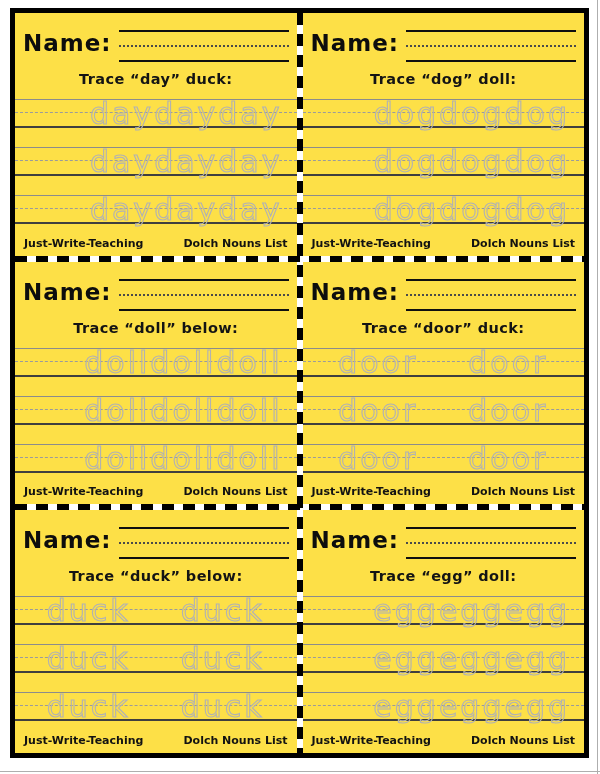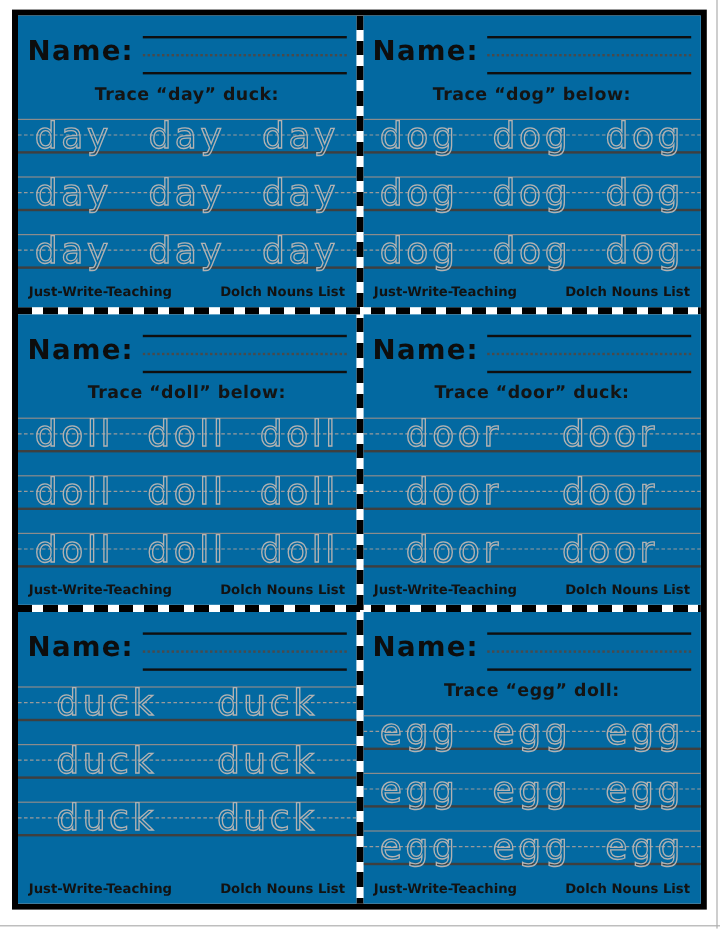--- a/index.html
+++ b/index.html
@@ -14,21 +14,21 @@
   .grid { width:100%; height:100%; display:grid;
           grid-template-columns:1fr 6px 1fr; grid-template-rows:1fr 6px 1fr 6px 1fr; }
 
   .v-div { grid-column:2; grid-row:1/6;
            background:repeating-linear-gradient(180deg,#000 0 12px,transparent 12px 21px); }
   .h-div { grid-column:1/4; height:6px;
            background:repeating-linear-gradient(90deg,#000 0 12px,transparent 12px 21px); }
   .h-div.r2 { grid-row:2; }
   .h-div.r4 { grid-row:4; }
 
-  .panel { display:flex; flex-direction:column; padding:8px 8px 6px 8px; overflow:hidden; background:#0369a1; }
+  .panel { display:flex; flex-direction:column; padding:8px 8px 6px 8px; overflow:hidden; background:#fde047; }
 
   .name-row { display:flex; align-items:flex-end; margin-top:2px; }
   .name-label { font-size:23px; font-weight:bold; color:#0d0d0d; letter-spacing:1px; line-height:40px; }
   .name-lines { flex:1; margin-left:7px; height:38px; position:relative; }
   .nl { position:absolute; left:0; right:0; }
   .nl-top { top:5px;  border-top:2.5px solid #0f0f0f; }
   .nl-mid { top:20px; border-top:2px dotted #4a4a4a; }
   .nl-bot { top:35px; border-top:2.5px solid #0f0f0f; }
 
   .trace-title { text-align:center; font-size:14.5px; font-weight:bold; color:#141414;
@@ -36,21 +36,21 @@
 
   .trace-area { display:flex; flex-direction:column; gap:18px; margin-top:12px; }
   .trace-block { position:relative; height:30px; margin:0 -8px; }
   .tl { position:absolute; left:0; right:0; }
   .tl-top { top:0;    border-top:1.5px solid #8c8c8c; }
   .tl-mid { top:13px; border-top:1.5px dashed #9b9b9b; }
   .tl-bot { top:27px; border-top:2.5px solid #3f3f3f; }
 
   .trace-words { position:absolute; top:0; left:6px; right:6px; display:flex;
                  font-size:30px; line-height:30px; letter-spacing:3px; z-index:2; }
-  .trace-words.three { justify-content:space-between; padding:0 8px; }
+  .trace-words.three { justify-content:flex-end; padding:0 8px; }
   .trace-words.two   { justify-content:center; gap:50px; }
   .trace-word { color:rgba(0,0,0,0); -webkit-text-stroke:1.1px #b2b2b2; white-space:nowrap; }
   @supports not (-webkit-text-stroke: 1px #000) { .trace-word { color:#c6c6c6; } }
 
   .panel-footer { margin-top:auto; display:flex; justify-content:space-between;
                   align-items:flex-end; font-size:11px; font-weight:bold; color:#121212; padding:0 1px; }
 </style>
 </head>
 <body>
 
@@ -115,21 +115,21 @@
 
   <section class="panel" style="grid-area: 1 / 3;">
     <div class="name-row">
       <span class="name-label">Name:</span>
       <div class="name-lines">
         <div class="nl nl-top"></div>
         <div class="nl nl-mid"></div>
         <div class="nl nl-bot"></div>
       </div>
     </div>
-    <div class="trace-title">Trace “dog” below:</div>
+    <div class="trace-title">Trace “dog” doll:</div>
     <div class="trace-area">
   <div class="trace-block">
     <div class="tl tl-top"></div>
     <div class="tl tl-mid"></div>
     <div class="tl tl-bot"></div>
     <div class="trace-words three">
               <span class="trace-word">dog</span>
               <span class="trace-word">dog</span>
               <span class="trace-word">dog</span>
             </div>
@@ -262,20 +262,21 @@
 
   <section class="panel" style="grid-area: 5 / 1;">
     <div class="name-row">
       <span class="name-label">Name:</span>
       <div class="name-lines">
         <div class="nl nl-top"></div>
         <div class="nl nl-mid"></div>
         <div class="nl nl-bot"></div>
       </div>
     </div>
+    <div class="trace-title">Trace “duck” below:</div>
     <div class="trace-area">
   <div class="trace-block">
     <div class="tl tl-top"></div>
     <div class="tl tl-mid"></div>
     <div class="tl tl-bot"></div>
     <div class="trace-words two">
               <span class="trace-word">duck</span>
               <span class="trace-word">duck</span>
             </div>
   </div>

